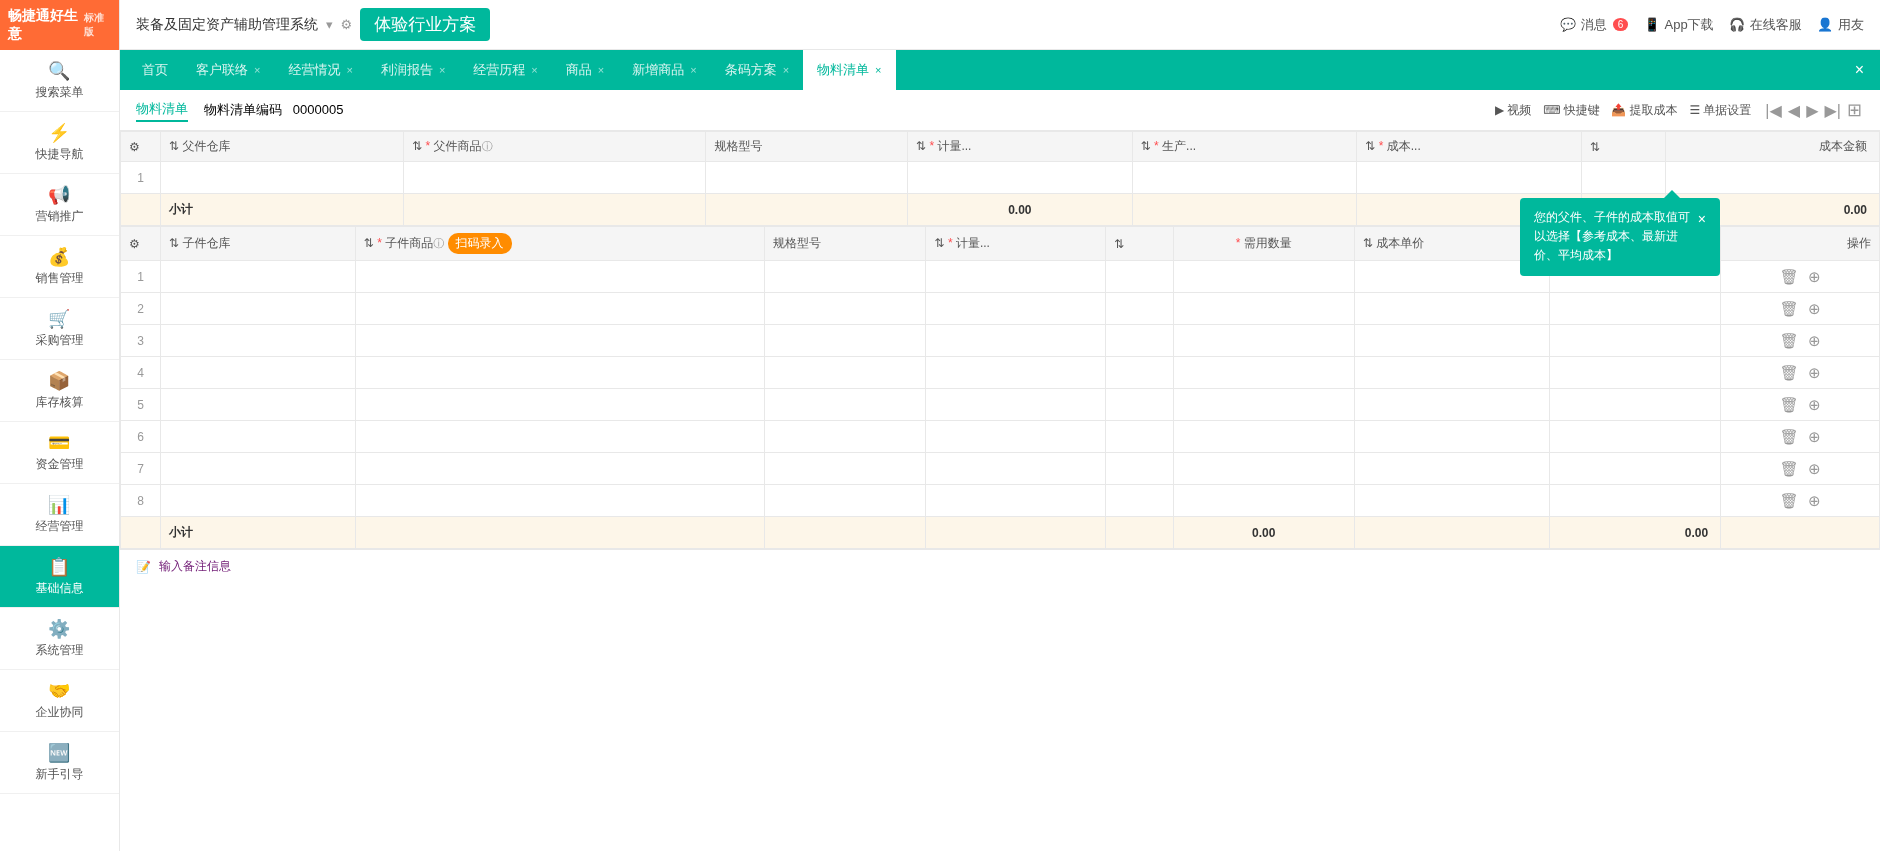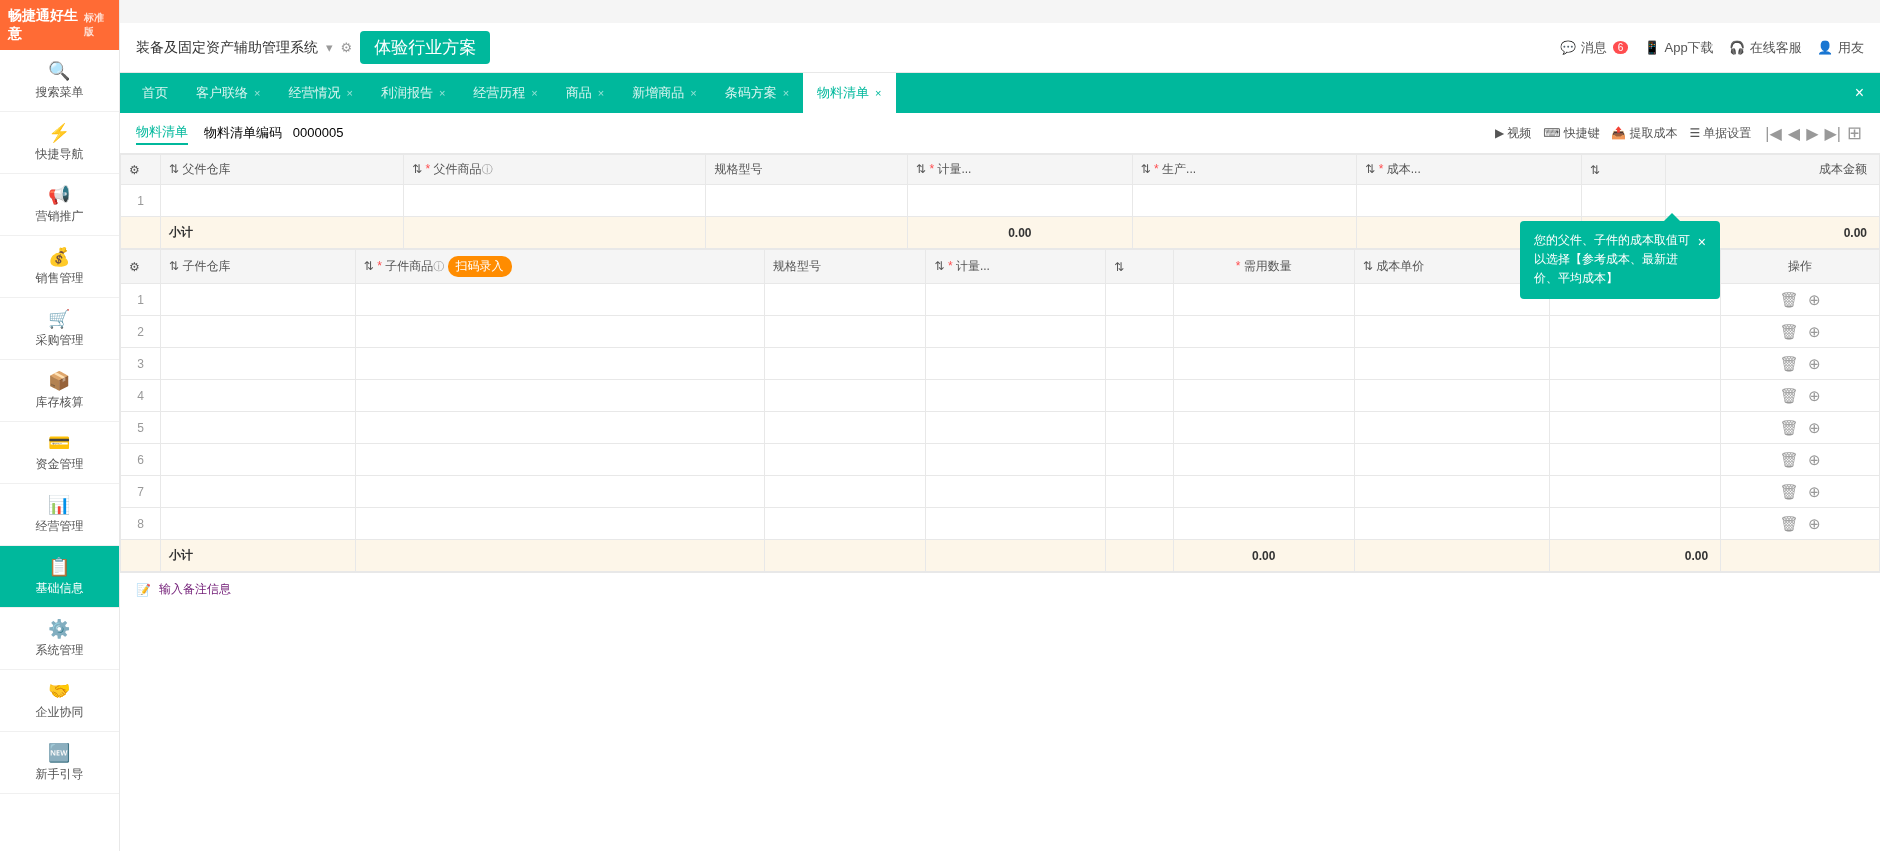--- a/index.html
+++ b/index.html
@@ -39,21 +39,20 @@
     }
     .sidebar-item.active { background: #00b89c; color: #fff; }
     .sidebar-item .icon { font-size: 18px; margin-bottom: 2px; }
 
     
     .main {
       flex: 1;
       display: flex;
       flex-direction: column;
       overflow: hidden;
-      margin-top: 23px;
     }
 
     
     .topbar {
       height: 50px;
       background: #fff;
       display: flex;
       align-items: center;
       padding: 0 16px;
       border-bottom: 1px solid #e8e8e8;
@@ -488,21 +487,21 @@
           <th><span>⇅</span> 子件仓库</th>
           <th><span>⇅</span> <span class="required">*</span> 子件商品<span style="color:#999;font-size:11px;">ⓘ</span>
             <button class="scan-btn">扫码录入</button>
           </th>
           <th>规格型号</th>
           <th><span>⇅</span> <span class="required">*</span> 计量...</th>
           <th><span>⇅</span></th>
           <th style="text-align:center;"><span class="required">*</span> 需用数量</th>
           <th><span>⇅</span> 成本单价</th>
           <th style="text-align:right;padding-right:12px;">成本金额</th>
-          <th style="text-align:center;">操作</th>
+          <th style="text-align:right;">操作</th>
         </tr>
       </thead>
       <tbody id="child-tbody">
       <tr>
       <td class="row-num">1</td>
       <td></td>
       <td></td>
       <td></td>
       <td></td>
       <td></td>

